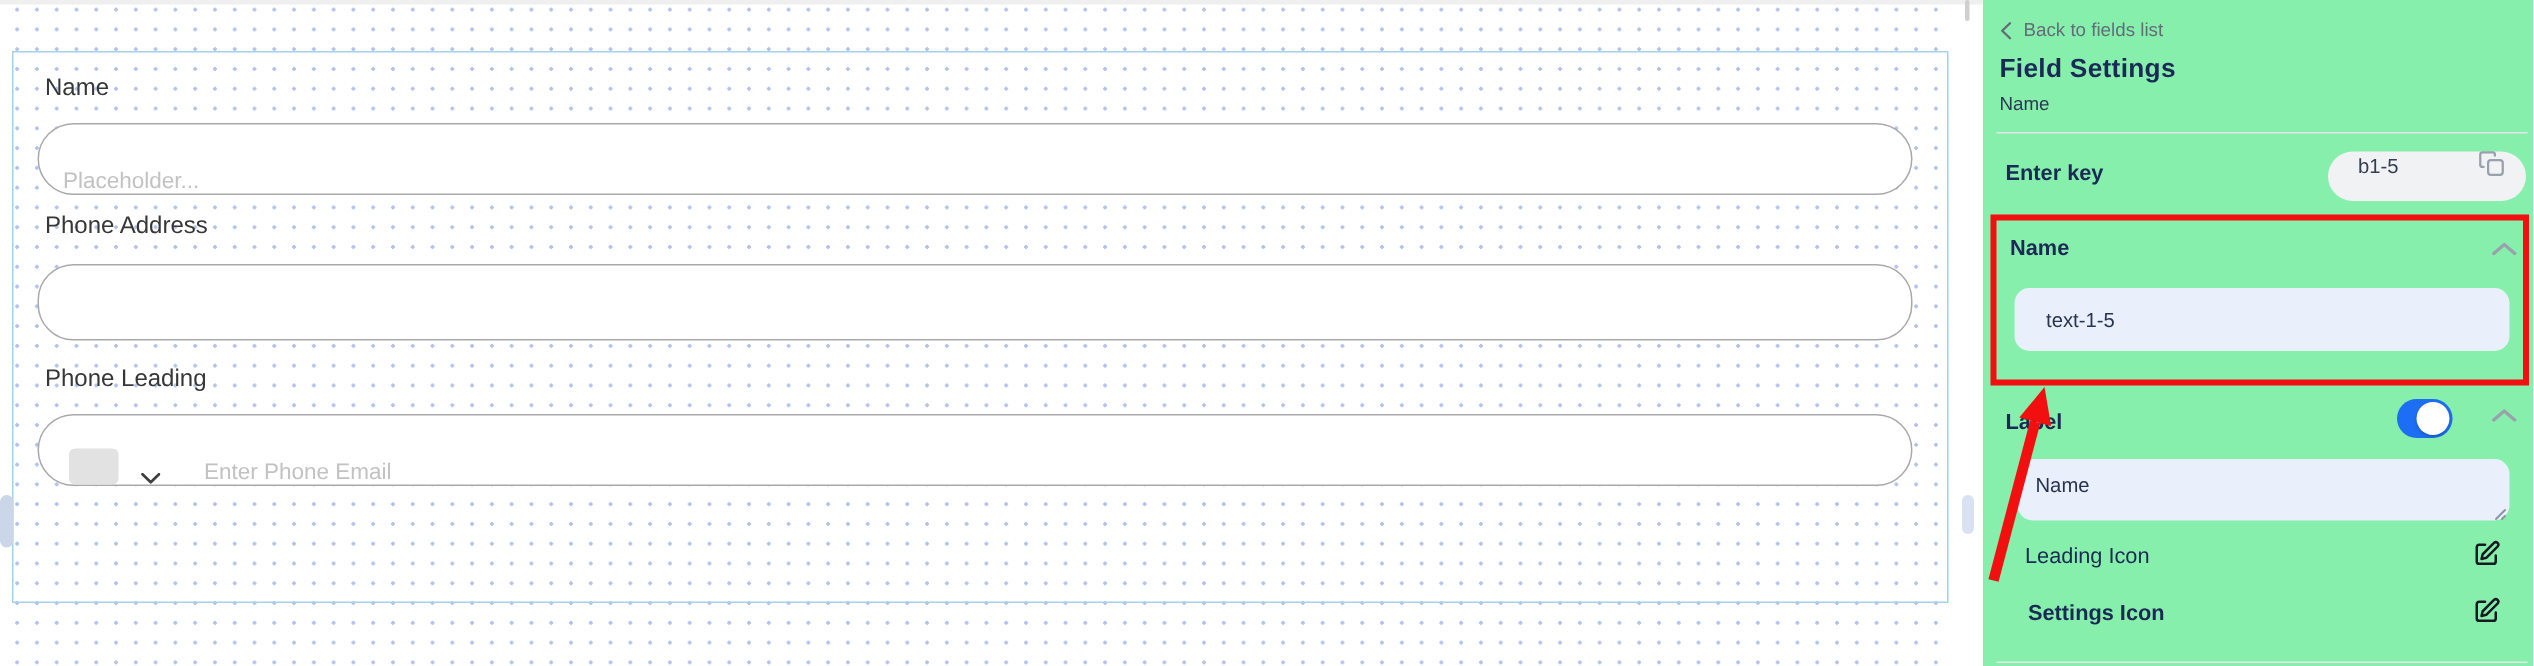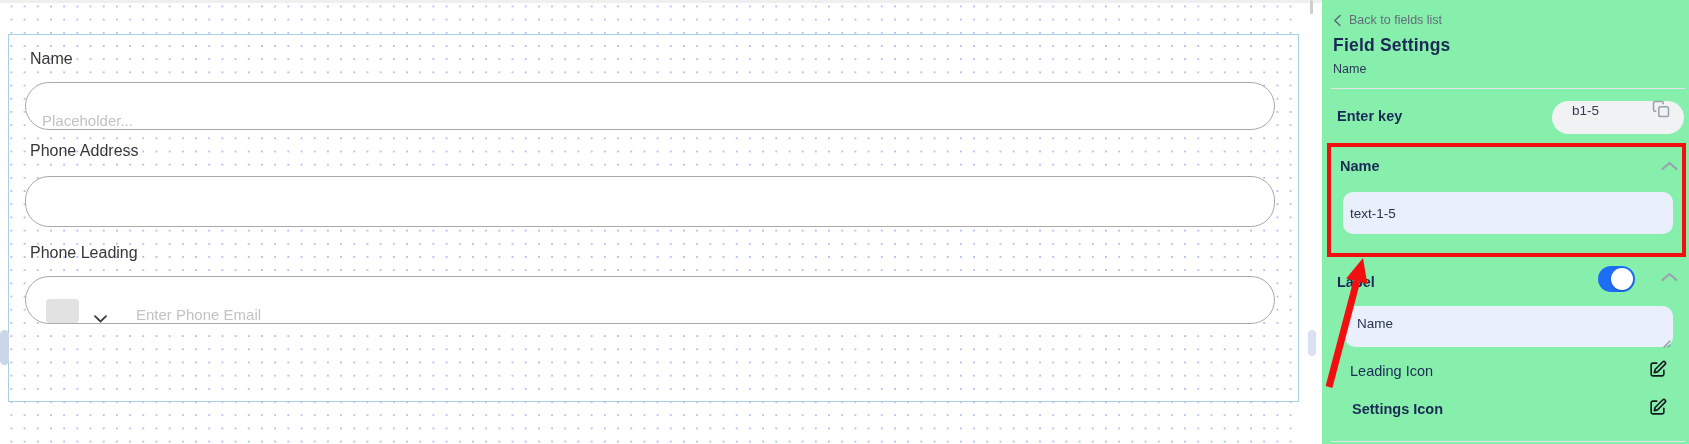--- a/index.html
+++ b/index.html
@@ -46,21 +46,21 @@
   .sec-label{font-size:14.5px;font-weight:bold;color:#1b2a55;}
   .pill{
     left:230px;top:101px;width:132px;height:33px;border-radius:17px;background:#f1f2f4;
     display:flex;align-items:flex-end;justify-content:space-between;box-sizing:border-box;
     padding:0 14px 16px 20px;
   }
   .pill-val{font-size:13.5px;color:#323e52;}
   .icon-btn{display:flex;align-items:center;justify-content:center;cursor:pointer;background:none;border:none;padding:0;}
   .blue-input{
     left:21px;top:192px;width:330px;height:42px;border:none;border-radius:10px;
-    background:#e9f0fb;box-sizing:border-box;padding:0 7px;font-size:13.5px;color:#28334f;
+    background:#e9f0fb;box-sizing:border-box;padding:0 21px;font-size:13.5px;color:#28334f;
     font-family:"Liberation Sans",sans-serif;outline:none;
   }
   .blue-area{
     left:23px;top:306px;width:328px;height:41px;border:none;border-radius:10px;
     background:#e9f0fb;box-sizing:border-box;padding:10px 12px;font-size:13.5px;color:#28334f;
     font-family:"Liberation Sans",sans-serif;outline:none;resize:none;overflow:hidden;
   }
   .toggle{
     left:276px;top:266px;width:37px;height:26px;border-radius:13px;background:#1d6ef5;cursor:pointer;
   }

